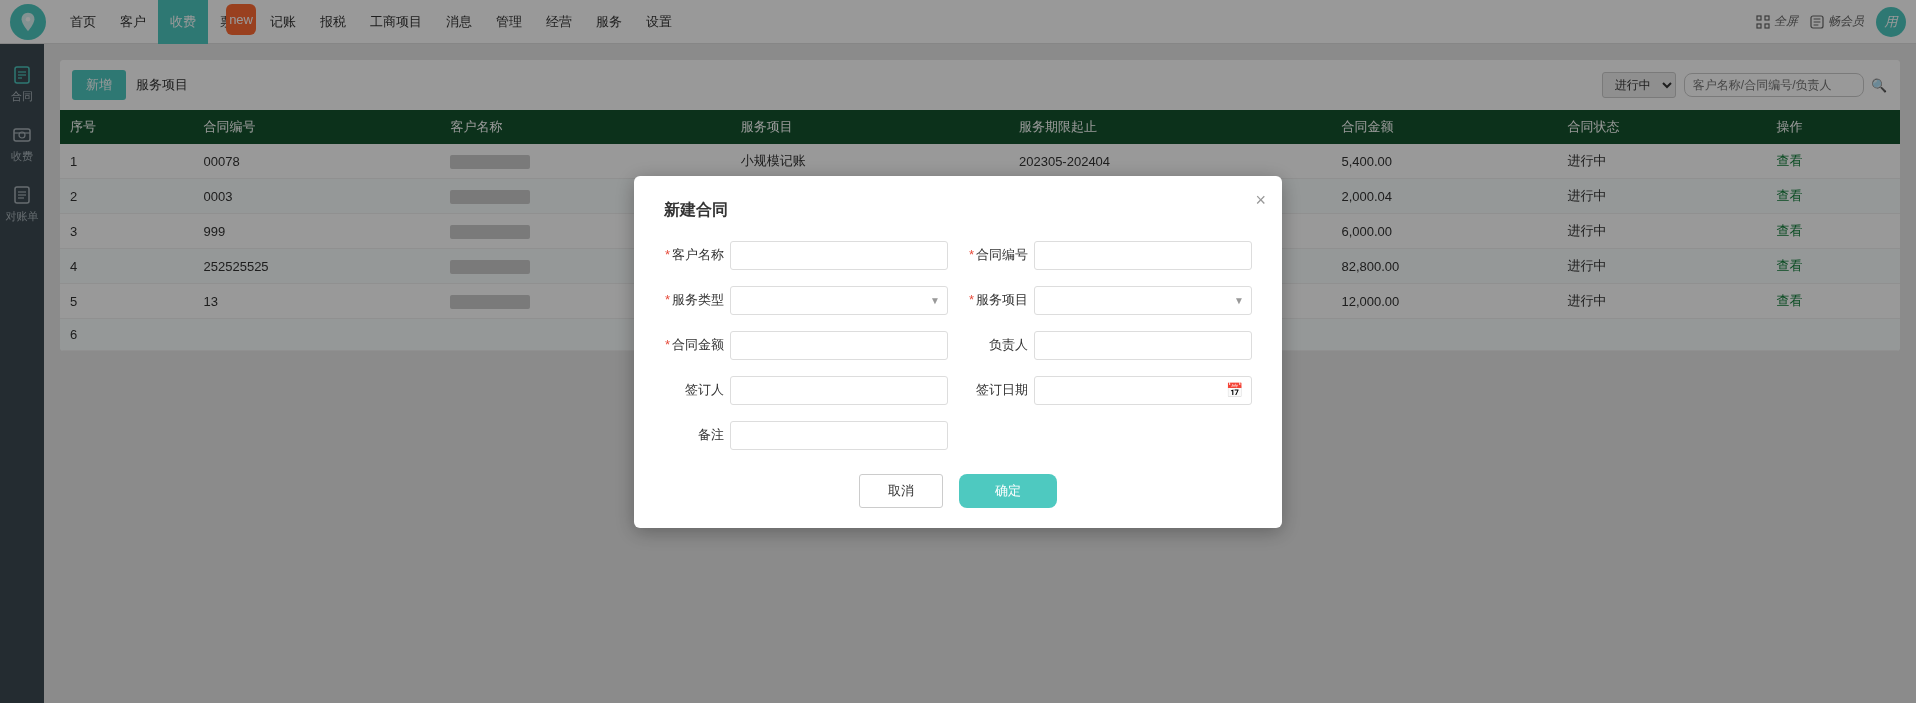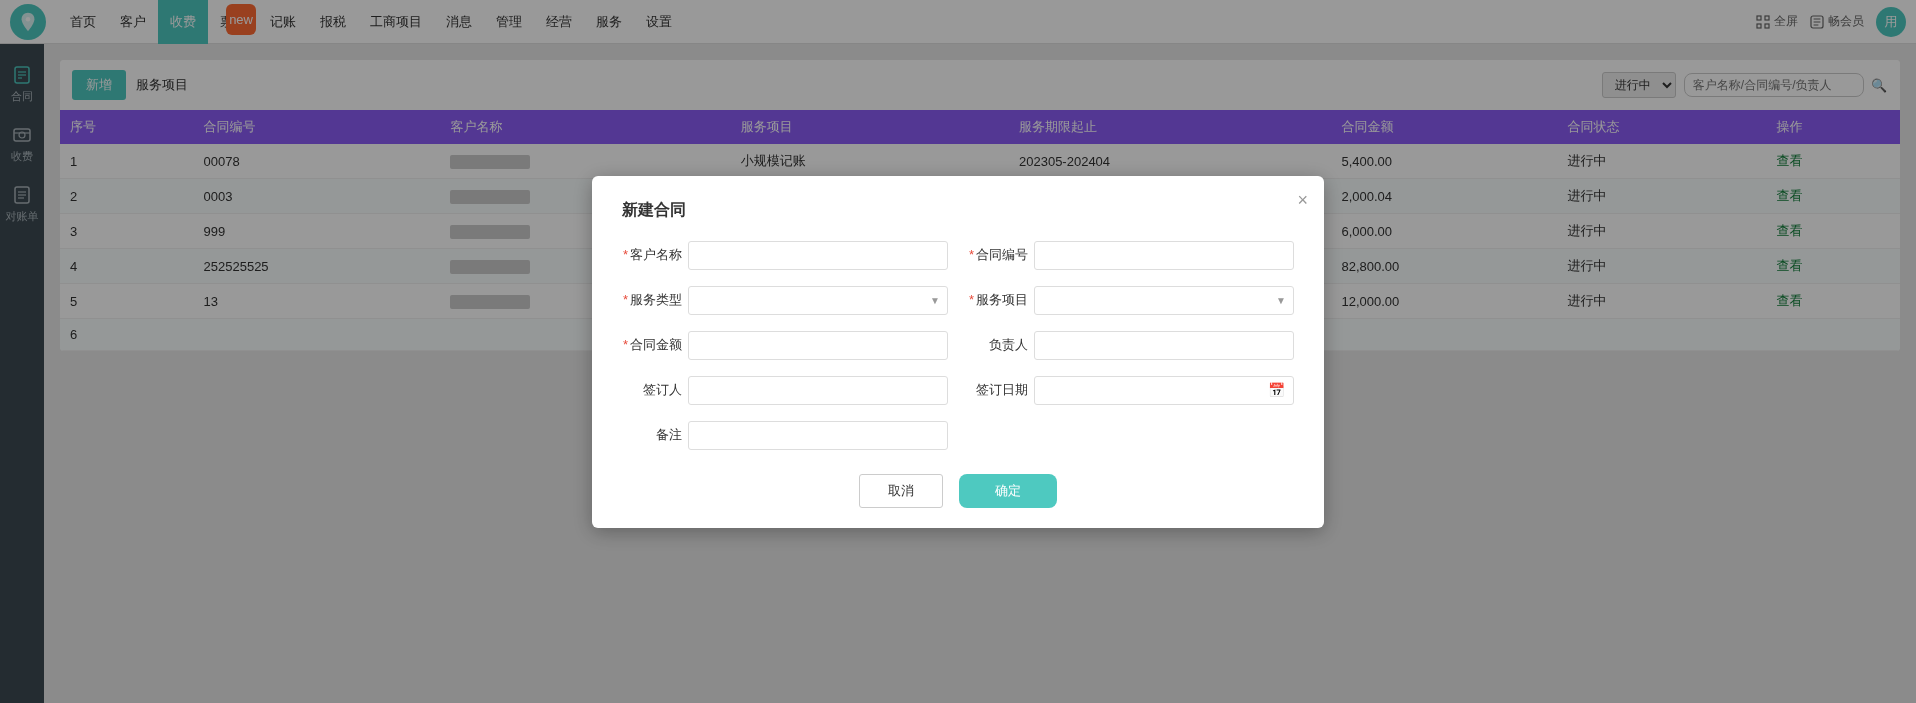--- a/index.html
+++ b/index.html
@@ -51,20 +51,21 @@
       background: #ff6b35;
       color: #fff;
       font-size: 13px;
       padding: 8px 3px;
       border-radius: 6px;
     }
     .nav-right {
       display: flex;
       align-items: center;
       gap: 12px;
+      font-style: italic;
     }
     .nav-right-btn {
       display: flex; align-items: center; gap: 4px;
       color: #666; font-size: 12px; cursor: pointer;
     }
     .avatar-circle {
       width: 30px; height: 30px;
       border-radius: 50%;
       background: #4ec9c0;
       display: flex; align-items: center; justify-content: center;
@@ -164,21 +165,21 @@
       cursor: pointer;
       color: #888;
     }
 
     
     .data-table {
       width: 100%;
       border-collapse: collapse;
     }
     .data-table thead tr {
-      background: #8b5cf6;
+      background: #14532d;
       color: #fff;
     }
     .data-table th {
       padding: 8px 10px;
       text-align: left;
       font-weight: normal;
       font-size: 13px;
       white-space: nowrap;
     }
     .data-table td {
@@ -212,21 +213,21 @@
       z-index: 200;
       display: flex;
       align-items: center;
       justify-content: center;
     }
 
     
     .modal {
       background: #fff;
       border-radius: 6px;
-      width: 732px;
+      width: 648px;
       padding: 24px 30px 20px;
       position: relative;
       box-shadow: 0 4px 20px rgba(0,0,0,0.3);
     }
     .modal-title {
       font-size: 16px;
       font-weight: bold;
       color: #333;
       margin-bottom: 20px;
     }

